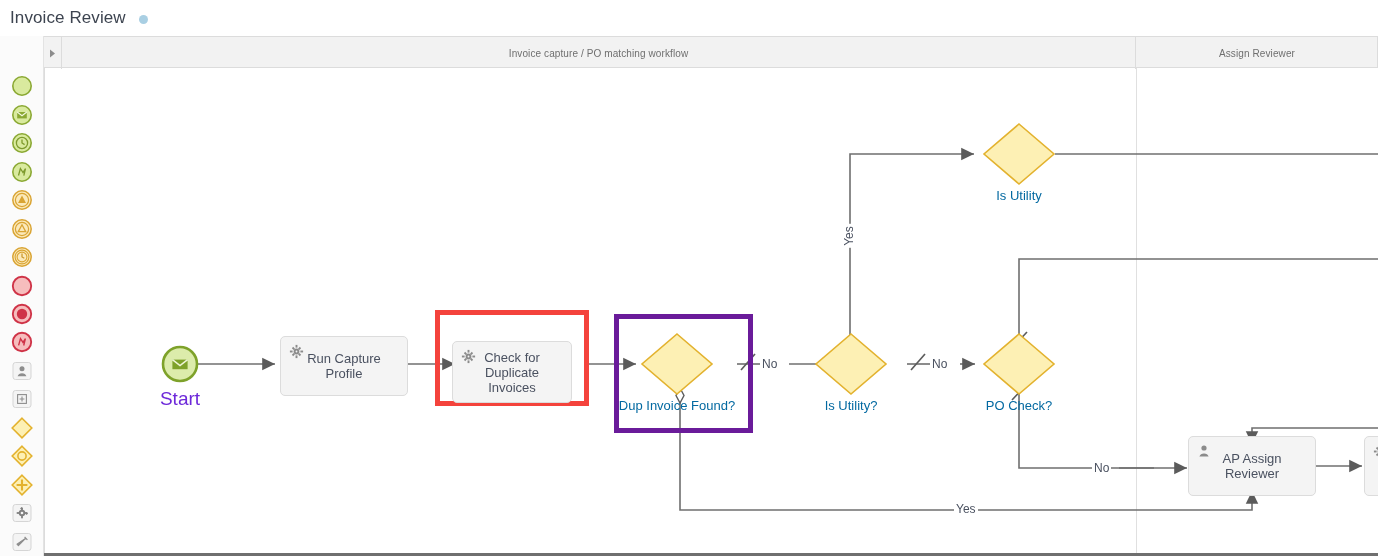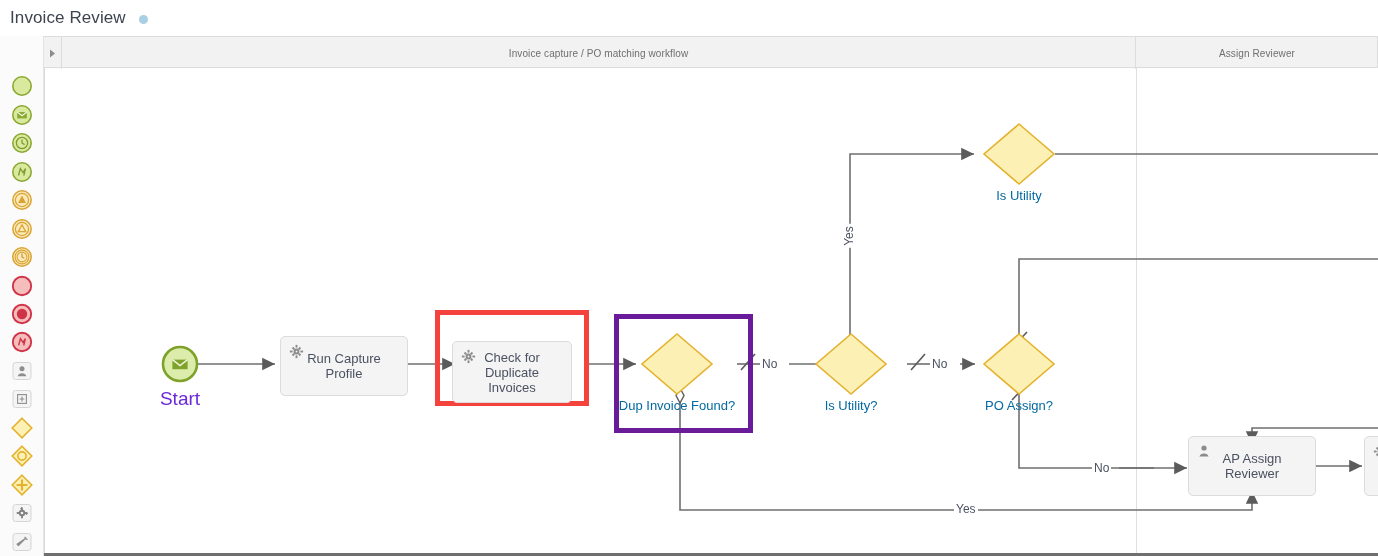--- a/index.html
+++ b/index.html
@@ -388,21 +388,21 @@
       <svg width="74" height="64" viewBox="0 0 74 64">
         <path d="M37 2 L72 32 L37 62 L2 32 Z" fill="#fdf0b4" stroke="#e3b22e" stroke-width="1.6"></path>
       </svg>
       <span class="gw-label" style="top:66px;">Is Utility?</span>
     </div>
 
     <div class="gateway-wrap" style="left:938px; top:296px; width:74px; height:64px;">
       <svg width="74" height="64" viewBox="0 0 74 64">
         <path d="M37 2 L72 32 L37 62 L2 32 Z" fill="#fdf0b4" stroke="#e3b22e" stroke-width="1.6"></path>
       </svg>
-      <span class="gw-label" style="top:66px;">PO Assign?</span>
+      <span class="gw-label" style="top:66px;">PO Check?</span>
     </div>
 
     <div class="gateway-wrap" style="left:938px; top:86px; width:74px; height:64px;">
       <svg width="74" height="64" viewBox="0 0 74 64">
         <path d="M37 2 L72 32 L37 62 L2 32 Z" fill="#fdf0b4" stroke="#e3b22e" stroke-width="1.6"></path>
       </svg>
       <span class="gw-label" style="top:66px;">Is Utility</span>
     </div>
 
     <div class="node task" style="left:1144px; top:400px; width:128px; height:60px;">

